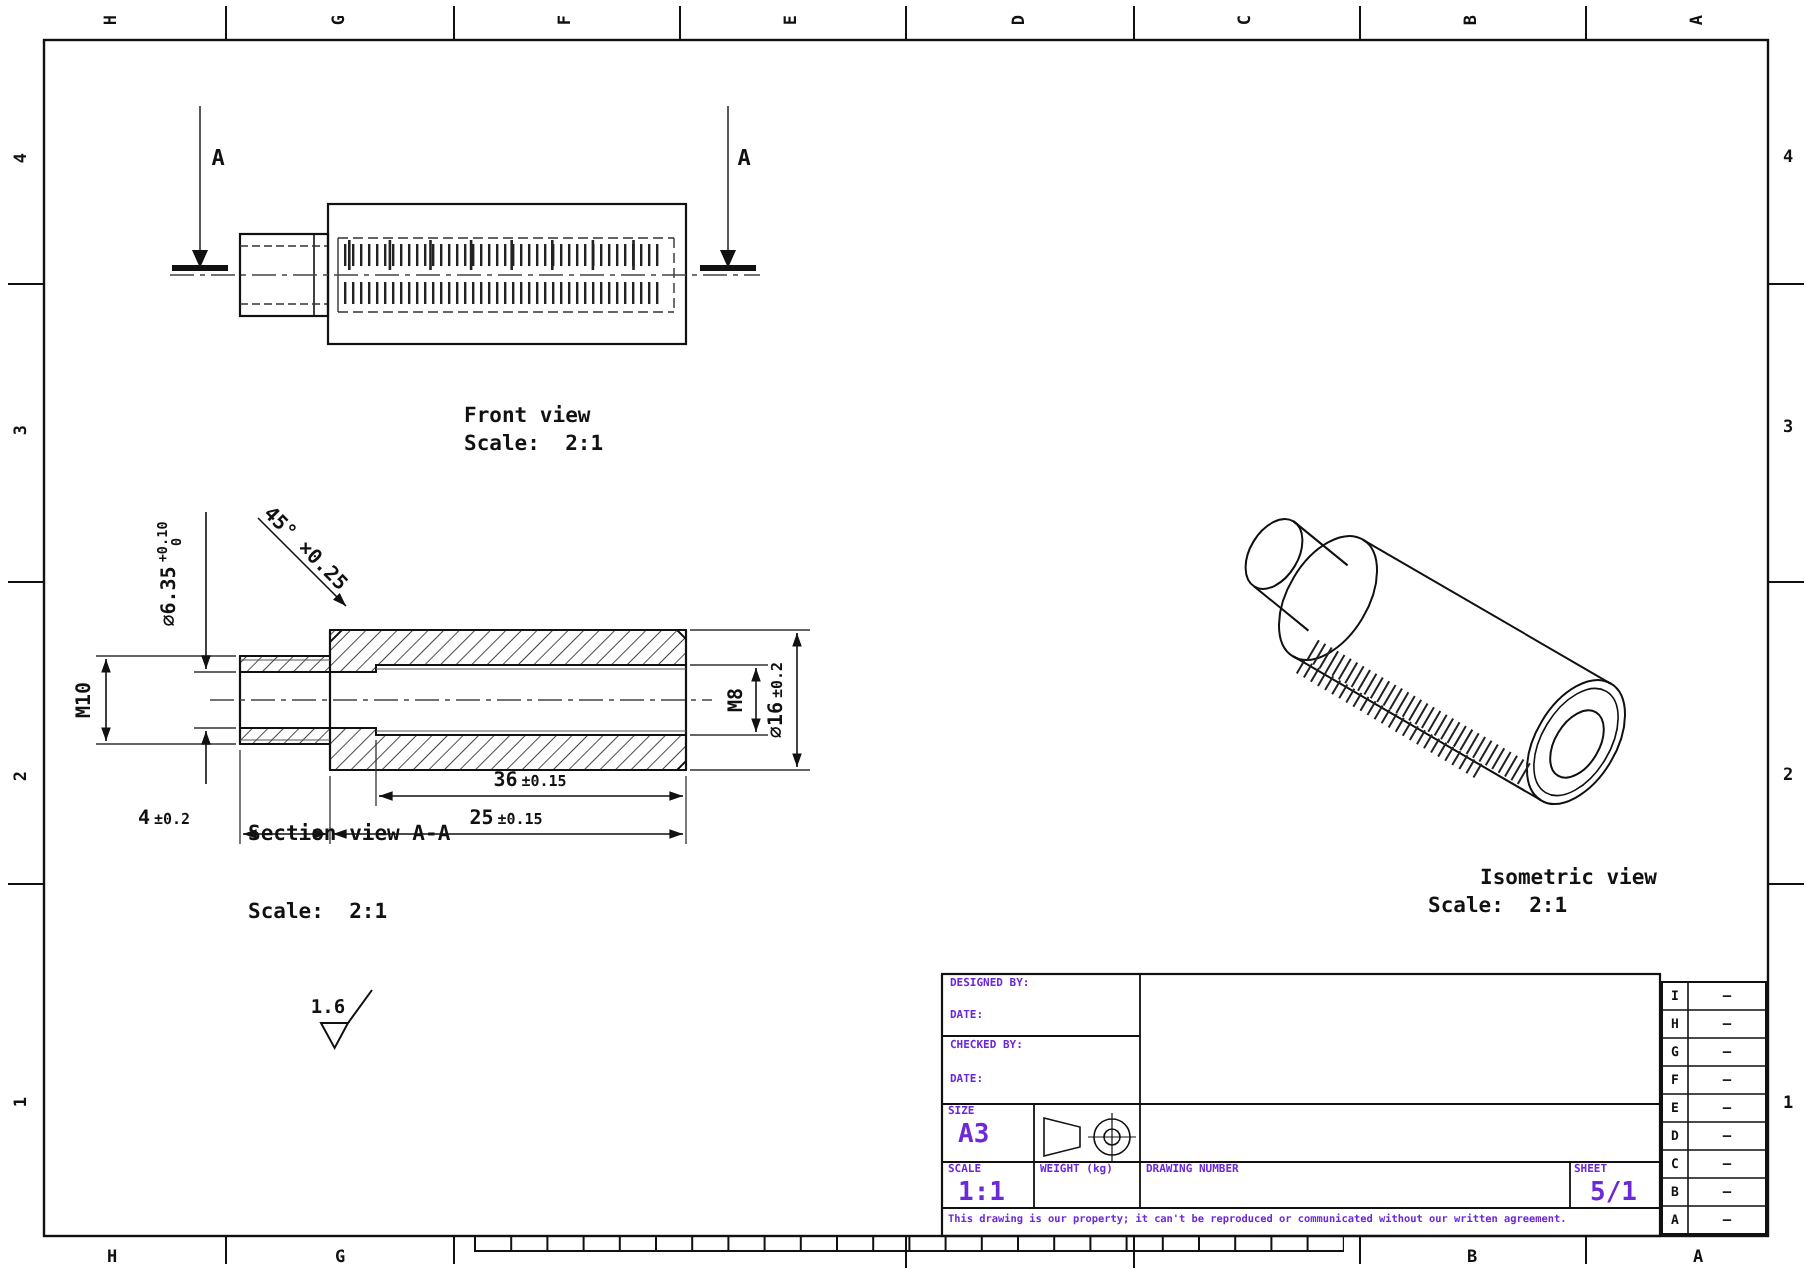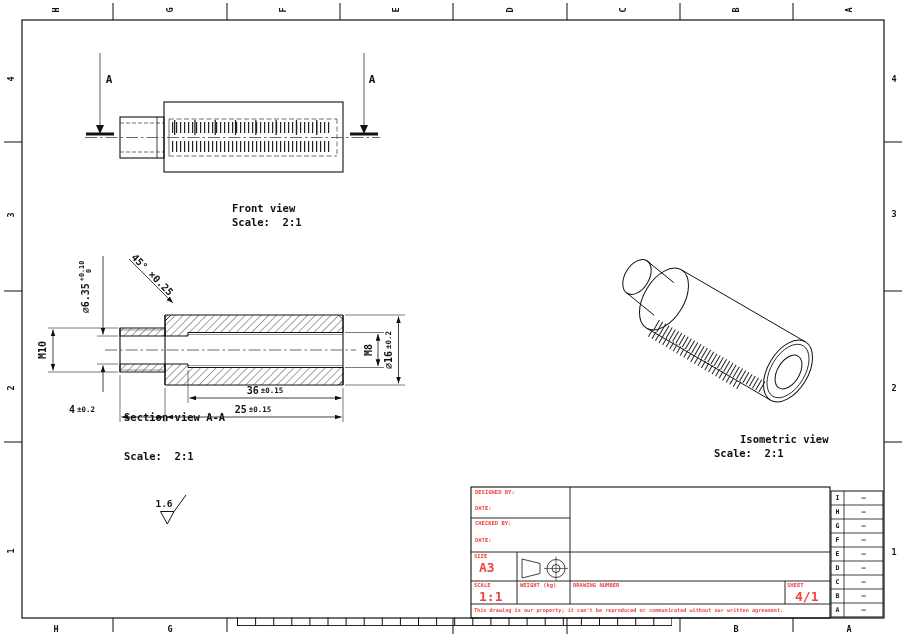--- a/index.html
+++ b/index.html
@@ -14,21 +14,21 @@
   .zone{font-size:8.5px;}
   .cut{font-size:11px;}
   .dim{display:flex;align-items:center;gap:2px;}
   .tol{font-size:7.5px;font-weight:bold;}
   .stack{display:inline-flex;flex-direction:column;font-size:6.8px;line-height:6.5px;
          text-align:center;font-weight:bold;}
   
   .vt{position:absolute;font:bold 10.5px "DejaVu Sans Mono",monospace;color:#111;
       white-space:pre;line-height:1;text-align:center;}
   
-  .tb{position:absolute;font:bold 5.5px "DejaVu Sans Mono",monospace;color:#ef4444;
+  .tb{position:absolute;font:bold 5.5px "DejaVu Sans Mono",monospace;color:#6d28d9;
       white-space:pre;line-height:1;}
   .tb-big{font-size:13px;}
   .tb-note{font-size:5.2px;}
   .tb-title{position:absolute;transform:translate(-50%,-50%);font:bold 21px "DejaVu Sans Mono",monospace;white-space:pre;}
   .tb-company{position:absolute;transform:translate(-50%,-50%);font:bold 15px "DejaVu Sans Mono",monospace;white-space:pre;}
   
   .rev{position:absolute;left:831px;top:491px;width:52px;height:126px;display:flex;flex-direction:column;}
   .rev-row{flex:1;display:flex;align-items:center;}
   .rev-zone{width:13px;text-align:center;font:bold 6.5px "DejaVu Sans Mono",monospace;}
   .rev-mark{flex:1;text-align:center;font:bold 7px "DejaVu Sans Mono",monospace;}
@@ -222,21 +222,21 @@
 <span class="tb" style="left:475px;top:506px">DATE:</span>
 <span class="tb" style="left:475px;top:521px">CHECKED BY:</span>
 <span class="tb" style="left:475px;top:538px">DATE:</span>
 <span class="tb" style="left:474px;top:554px">SIZE</span>
 <span class="tb tb-big" style="left:479px;top:561px">A3</span>
 <span class="tb" style="left:474px;top:583px">SCALE</span>
 <span class="tb tb-big" style="left:479px;top:590px">1:1</span>
 <span class="tb" style="left:520px;top:583px">WEIGHT (kg)</span>
 <span class="tb" style="left:573px;top:583px">DRAWING NUMBER</span>
 <span class="tb" style="left:787px;top:583px">SHEET</span>
-<span class="tb tb-big" style="left:795px;top:590px">4/1</span>
+<span class="tb tb-big" style="left:795px;top:590px">5/1</span>
 <span class="tb tb-note" style="left:474px;top:608px">This drawing is our property; it can't be reproduced or communicated without our written agreement.</span>
 
 <div class="rev">
   <div class="rev-row">
         <span class="rev-zone">I</span>
         <span class="rev-mark">–</span>
       </div>
   <div class="rev-row">
         <span class="rev-zone">H</span>
         <span class="rev-mark">–</span>

